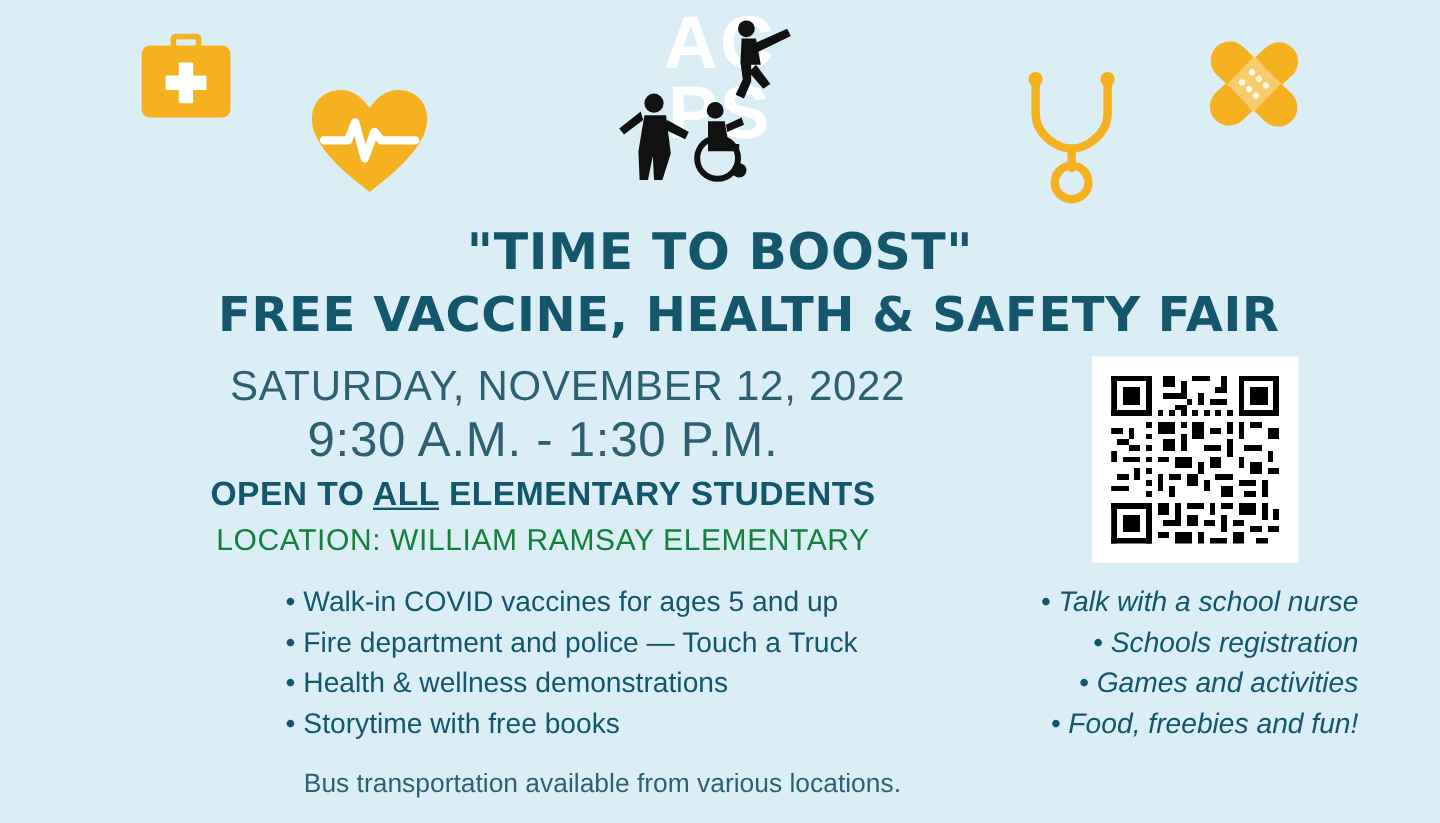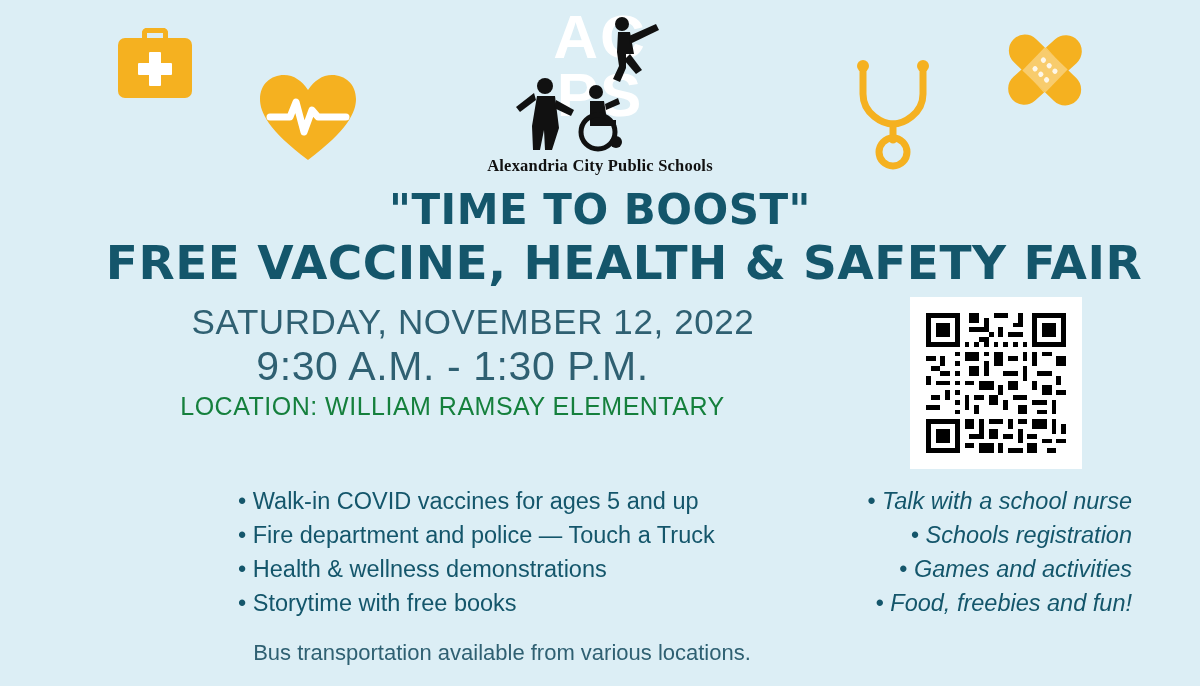--- a/index.html
+++ b/index.html
@@ -75,21 +75,21 @@
 
   
   .headline {
     position: absolute; left: 0; top: 185px; width: 1200px; text-align: center;
     color: #14566b;
     font-family: "DejaVu Sans", sans-serif;
     font-weight: bold;
     letter-spacing: .5px;
   }
   .headline .l1 { font-size: 42px; line-height: 50px; }
-  .headline .l2 { font-size: 47px; line-height: 56px; padding-left: 48px; }
+  .headline .l2 { font-size: 40px; line-height: 56px; padding-left: 48px; }
 
   
   .details {
     position: absolute; left: 0; top: 300px; width: 905px; text-align: center;
     color: #2a5f70;
     font-family: "Liberation Sans", sans-serif;
   }
   .details .date { font-size: 35px; letter-spacing: .6px; line-height: 44px; color:#2f6072;padding-left:41px;}
   .details .time { font-size: 41px; letter-spacing: .6px; line-height: 44px; color:#2f6072;}
   .details .open {
@@ -214,31 +214,31 @@
             <circle cx="126" cy="84" r="7"></circle>
             <path d="M120 93 L134 93 L137 112 L120 112 Z"></path>
             <path d="M135 96 L148 90 L150 96 L136 102 Z"></path>
             <circle cx="128" cy="124" r="17" fill="none" stroke="#111111" stroke-width="5"></circle>
             <circle cx="146" cy="134" r="6"></circle>
             <path d="M120 112 L146 112 L146 118 L120 118 Z"></path>
           </g>
         </svg>
       </div>
     </div>
-    <div class="logo-name">Alexandria City Public Schools</div>
   </div>
 
   <div class="headline">
     <div class="l1">"TIME TO BOOST"</div>
     <div class="l2">FREE VACCINE, HEALTH &amp; SAFETY FAIR</div>
   </div>
 
   <div class="details">
     <div class="date">SATURDAY, NOVEMBER 12, 2022</div>
     <div class="time">9:30 A.M. - 1:30 P.M.</div>
+    <div class="open"><span>OPEN TO </span><u>ALL</u><span> ELEMENTARY STUDENTS</span></div>
     <div class="loc">LOCATION: WILLIAM RAMSAY ELEMENTARY</div>
   </div>
 
   <div class="qr-box">
     <svg width="140" height="140" viewBox="0 0 29 29" shape-rendering="crispEdges">
       <rect width="29" height="29" fill="#ffffff"></rect>
       <g fill="#000000">
 
         <rect x="0" y="0" width="7" height="1"></rect>
           <rect x="0" y="6" width="7" height="1"></rect>

